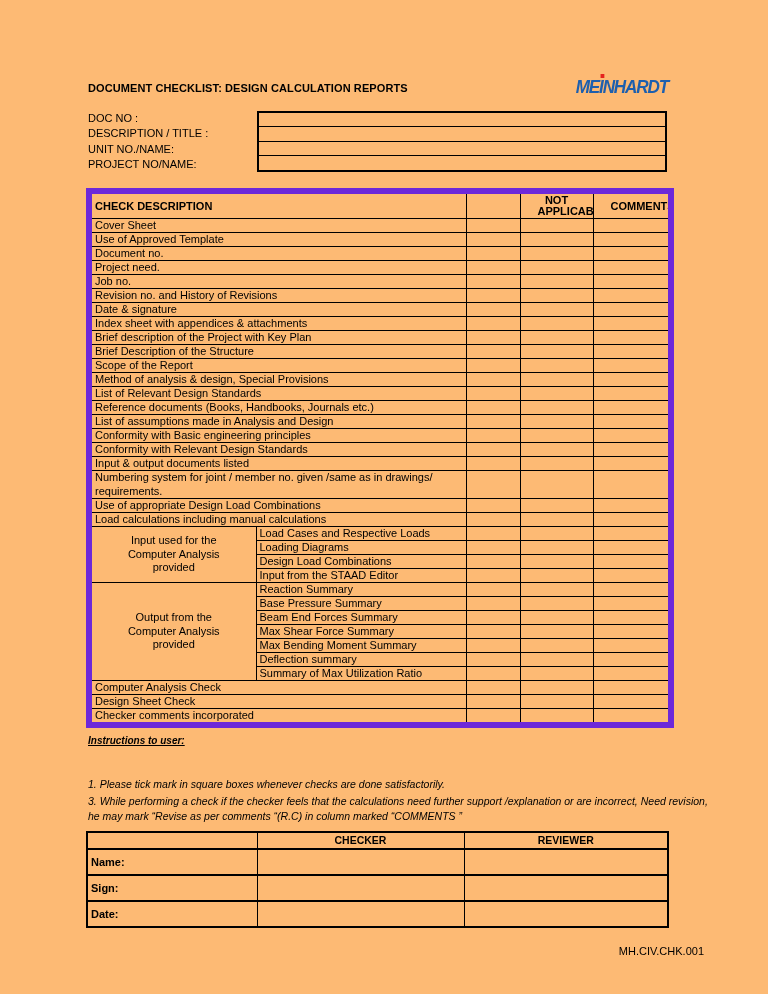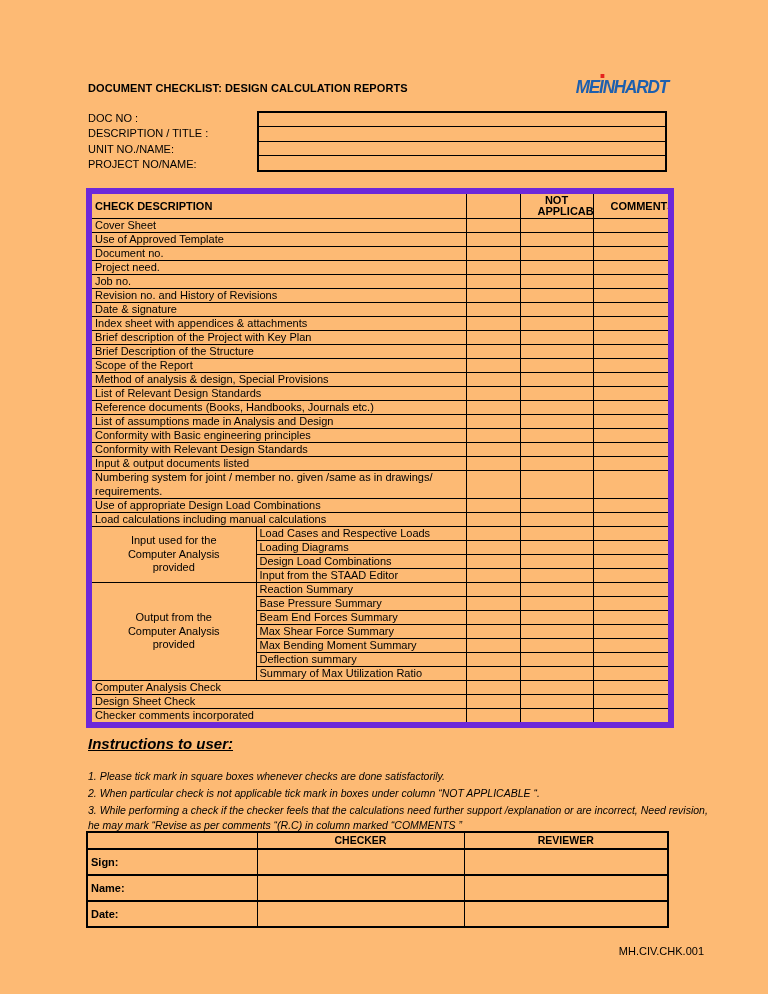--- a/index.html
+++ b/index.html
@@ -32,21 +32,21 @@
   .checklist { position:absolute; left:86px; top:188px; }
   table.main { border-collapse:collapse; table-layout:fixed; width:582px; border:6px solid #6d28d9; }
   table.main td { border:1px solid #000; font-size:11px; padding:0 3px; height:13px; line-height:13px; overflow:hidden; white-space:nowrap; }
   table.main tr.hdr td { font-weight:bold; height:24px; }
   table.main tr.hdr td.ctr { text-align:center; white-space:normal; line-height:11px; padding:0 17px; }
   table.main td.tall { height:27px; white-space:normal; line-height:13.5px; vertical-align:middle; }
   table.main td.glabel { text-align:center; vertical-align:middle; white-space:normal; line-height:13.5px; padding:0 18px; }
 
   
   .instructions { position:absolute; left:88px; top:735px; width:620px; font-style:italic; font-size:10.5px; }
-  .instructions .ih { font-size:15px; font-weight:bold; text-decoration:underline; margin:0 0 17px 0; }
+  .instructions .ih { font-size:10px; font-weight:bold; text-decoration:underline; margin:0 0 31px 0; }
   .instructions p { margin:0 0 2.5px 0; line-height:14.5px; }
 
   
   .sign { position:absolute; left:86px; top:831px; }
   table.sign-t { border-collapse:collapse; table-layout:fixed; width:581px; border:2px solid #000; }
   table.sign-t td { border:1px solid #000; }
   table.sign-t tr.shdr td { height:13px; font-size:10.5px; font-weight:bold; text-align:center; line-height:13px; }
   table.sign-t tr.srow td { height:22px; font-size:11px; border-top-width:2px; vertical-align:middle; }
   table.sign-t td.slabel { font-weight:bold; padding:0 3px; }
 
@@ -310,44 +310,43 @@
             <td></td>
             <td></td>
           </tr>
     </tbody>
       </table>
   </div>
 
   <div class="instructions">
     <div class="ih">Instructions to user:</div>
     <p>1. Please tick mark in square boxes whenever checks are done satisfactorily.</p>
-    <p>2. When particular check is not applicable tick mark in boxes under column “NOT APPLICABLE “.</p>
     <p>3. While performing a check if the checker feels that the calculations need further support /explanation or are incorrect, Need revision, he may mark “Revise as per comments “(R.C) in column marked “COMMENTS ”</p>
   </div>
 
   <div class="sign">
     <table class="sign-t">
       <colgroup>
           <col style="width:170px">
           <col style="width:207px">
           <col style="width:204px">
         </colgroup>
       <tbody>
           <tr class="shdr">
         <td></td>
         <td>CHECKER</td>
         <td>REVIEWER</td>
       </tr>
       <tr class="srow">
+        <td class="slabel">Name:</td>
+        <td></td>
+        <td></td>
+      </tr>
+      <tr class="srow">
         <td class="slabel">Sign:</td>
-        <td></td>
-        <td></td>
-      </tr>
-      <tr class="srow">
-        <td class="slabel">Name:</td>
         <td></td>
         <td></td>
       </tr>
       <tr class="srow">
         <td class="slabel">Date:</td>
         <td></td>
         <td></td>
       </tr>
     </tbody>
       </table>

